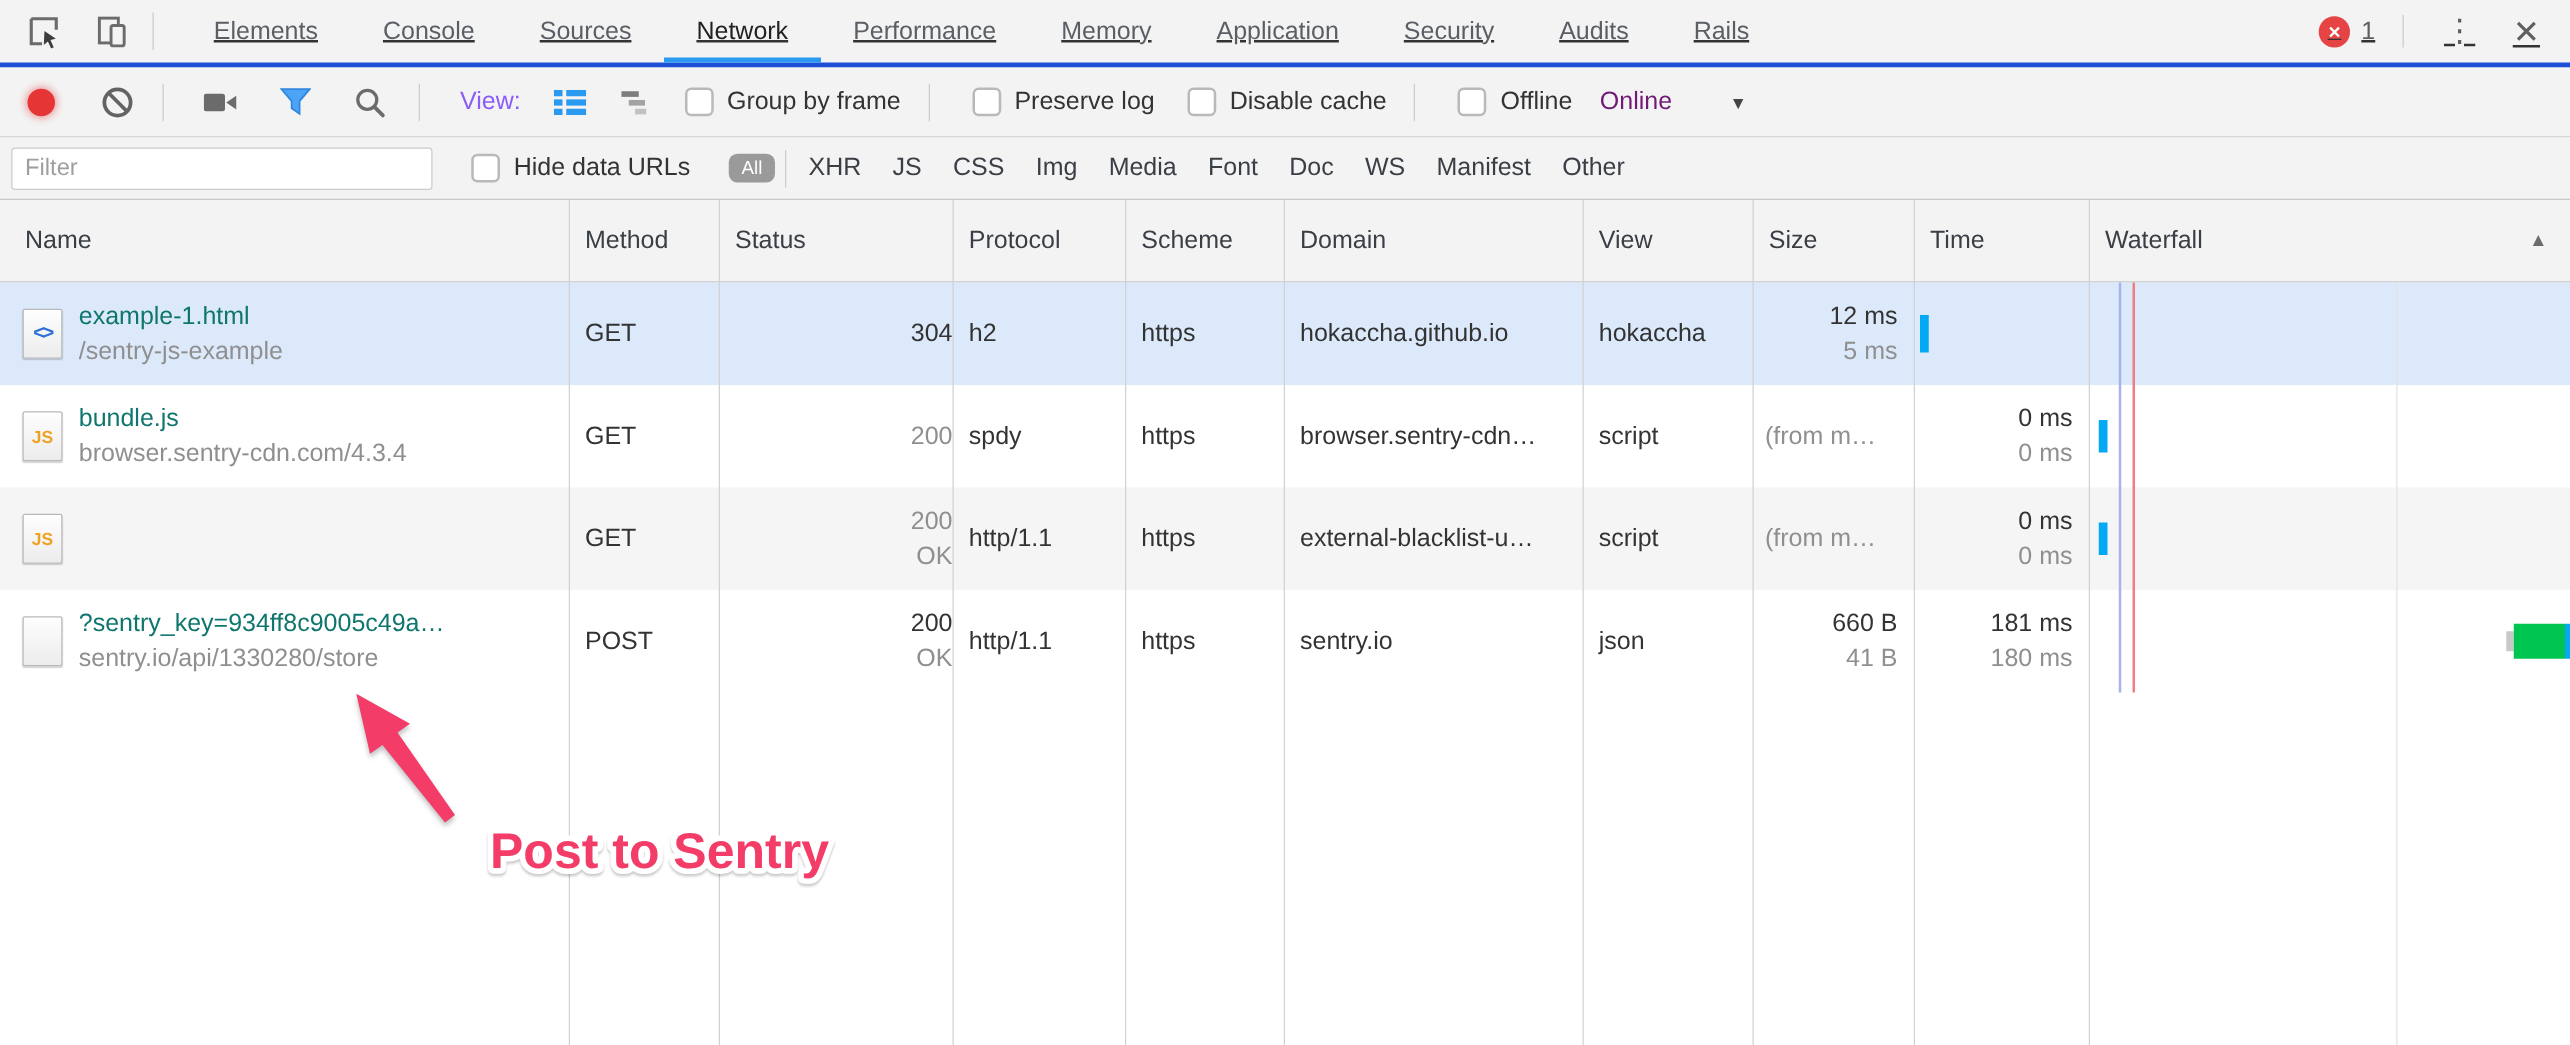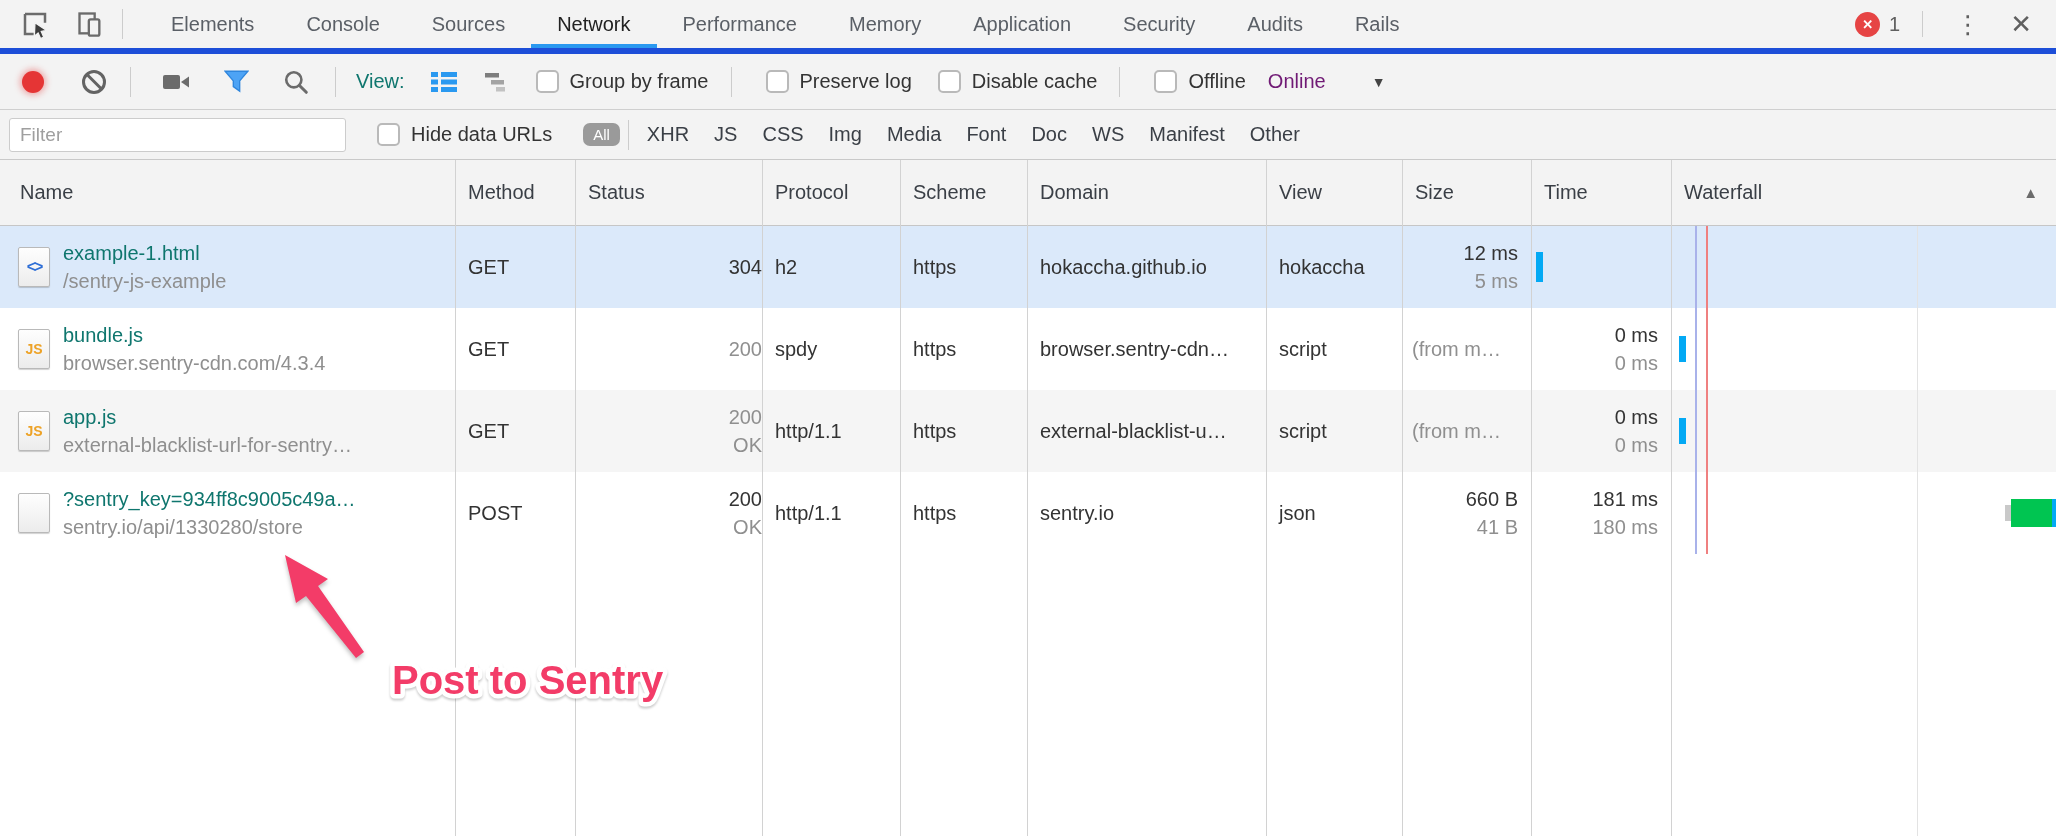--- a/index.html
+++ b/index.html
@@ -1,22 +1,22 @@
 <!DOCTYPE html>
 <html><head>
 <meta charset="utf-8">
 <style>
   * { margin:0; padding:0; box-sizing:border-box; }
   html,body { width:2056px; height:836px; overflow:hidden; }
   body { font-family:"Liberation Sans", sans-serif; background:#fff; color:#333; }
   .app { position:relative; width:2056px; height:836px; background:#fff; }
 
   
-  .tabbar { height:54px; background:#f3f3f3; border-bottom:6px solid #1d4ed8;
-            display:flex; align-items:stretch; }
+  .tabbar { height:54px; background:#f3f3f3; border-bottom:4px solid #1d4ed8;
+            display:flex; align-items:stretch;text-decoration:underline; }
   .win-icons { display:flex; align-items:center; padding:0 10px 0 20px; gap:26px; }
   .icon-btn { display:inline-flex; align-items:center; justify-content:center; cursor:pointer; }
   .vdiv { width:1px; background:#ccc; align-self:center; height:30px; margin:0 8px; }
   .vdiv.short { height:26px; }
   .tabs { display:flex; align-items:stretch; margin-left:14px; }
   .tab { display:flex; align-items:center; padding:0 26px; font-size:20px; color:#5a5f66; cursor:pointer; }
   .tab.active { color:#222; box-shadow:inset 0 -4px 0 0 #2a99f0; }
   .tab-right { margin-left:auto; display:flex; align-items:center; padding-right:18px; gap:14px; }
   .err-group { display:flex; align-items:center; gap:9px; }
   .err-circle { width:25px; height:25px; border-radius:50%; background:#e64444; color:#fff;
@@ -27,21 +27,21 @@
 
   
   .toolbar { height:56px; background:#f3f3f3; border-bottom:1px solid #cfcfcf;
              display:flex; align-items:center; }
   .rec-dot { width:22px; height:22px; border-radius:50%; background:#e53535;
              box-shadow:0 0 6px 2px rgba(229,53,53,.4); margin-left:22px; }
   .block-icon { position:relative; width:24px; height:24px; border:3px solid #636363; border-radius:50%; margin-left:38px; }
   .block-icon::after { content:""; position:absolute; left:8px; top:-2px; width:3px; height:22px;
                        background:#636363; transform:rotate(-45deg); }
   .tb-svg { margin-left:34px; display:inline-flex; }
-  .view-label { font-size:20px; color:#0f766e; margin-left:12px; }
+  .view-label { font-size:20px; color:#8b5cf6; margin-left:24px; }
   .cb { width:23px; height:23px; background:#fff; border:2px solid #b9b9b9; border-radius:5px; flex:none; }
   .cb-group { display:flex; align-items:center; gap:11px; margin-left:26px; cursor:pointer; }
   .cb-label { font-size:20px; color:#333; white-space:nowrap; }
   .online-label { font-size:20px; color:#701a75; margin-left:22px; }
   .tb-caret { font-size:14px; color:#444; margin-left:46px; }
 
   
   .filterbar { height:50px; background:#f3f3f3; border-bottom:1px solid #c9c9c9;
                display:flex; align-items:center; }
   .filter-input { width:337px; height:34px; margin-left:9px; border:1px solid #ccc; border-radius:3px;
@@ -302,24 +302,20 @@
       <div class="cell c-wf">
         <span class="wfbar" style="left:8px; height:26px;"></span>
       </div>
     </div>
 
     <div class="grid row alt st-muted cache">
       <div class="cell c-name">
         <span class="icon-page">
             <span class="g-js">JS</span>
           </span>
-        <span class="name-lines">
-          <span class="nm">app.js</span>
-          <span class="pth">external-blacklist-url-for-sentry…</span>
-        </span>
       </div>
       <div class="cell">GET</div>
       <div class="cell two-line">
         <span class="st-main">200</span>
         <span class="muted">OK</span>
       </div>
       <div class="cell">http/1.1</div>
       <div class="cell">https</div>
       <div class="cell">external-blacklist-u…</div>
       <div class="cell">script</div>

